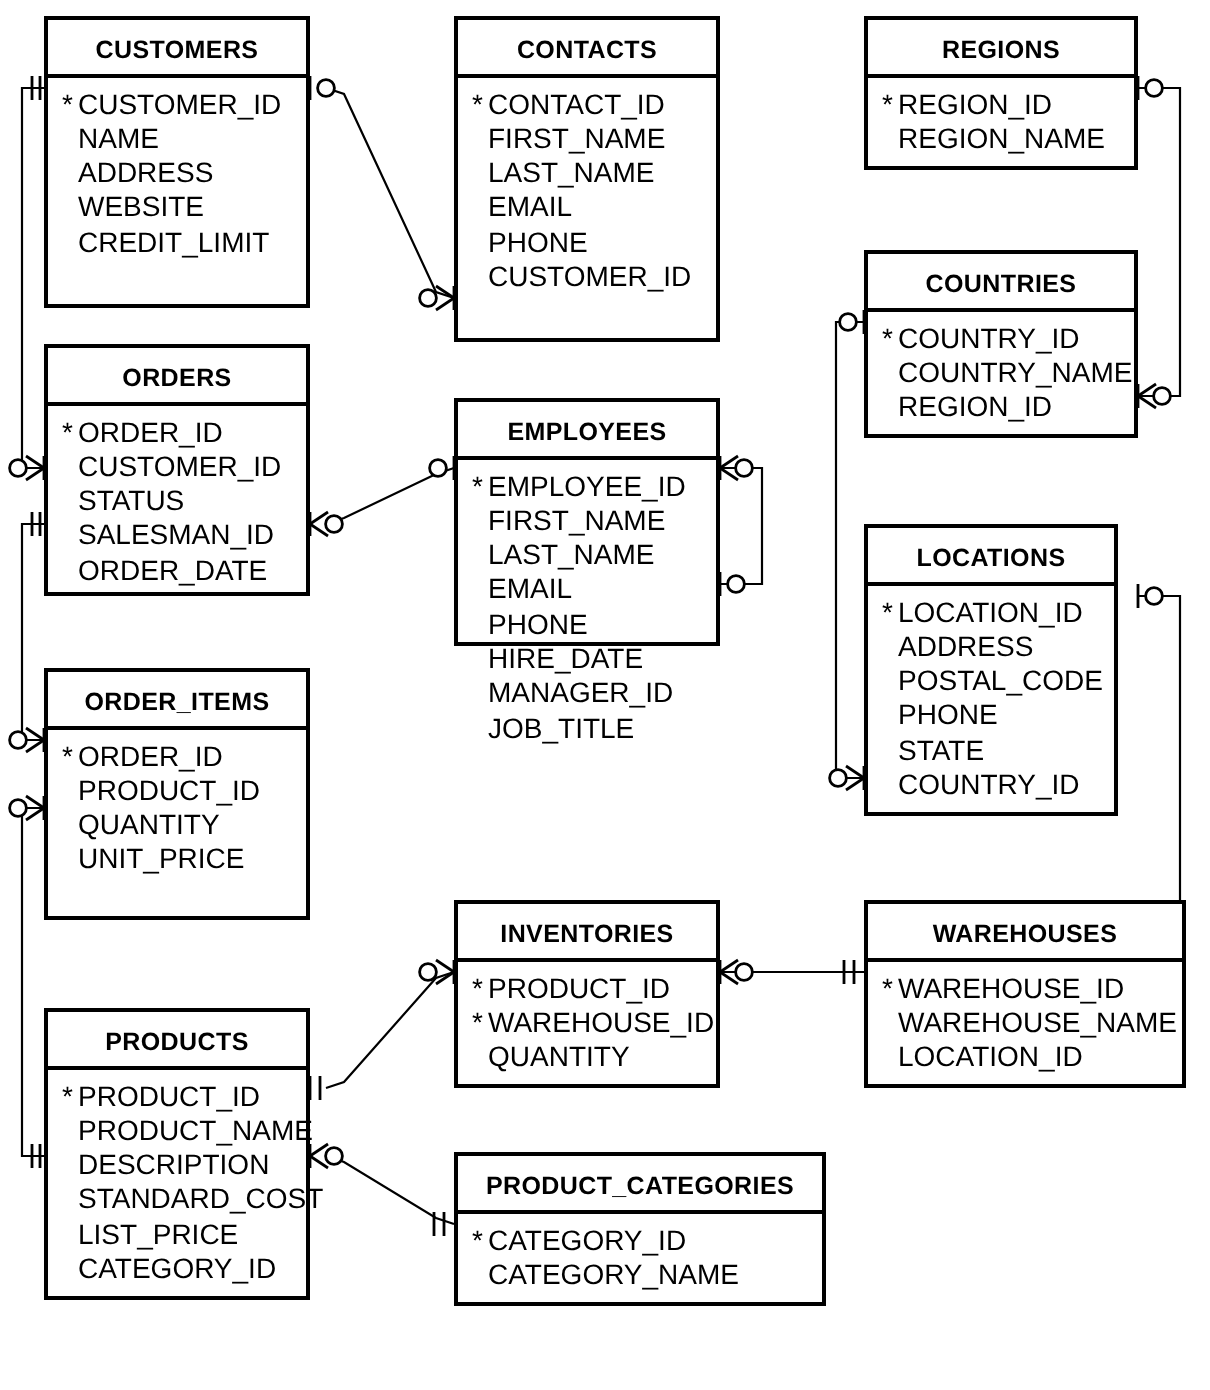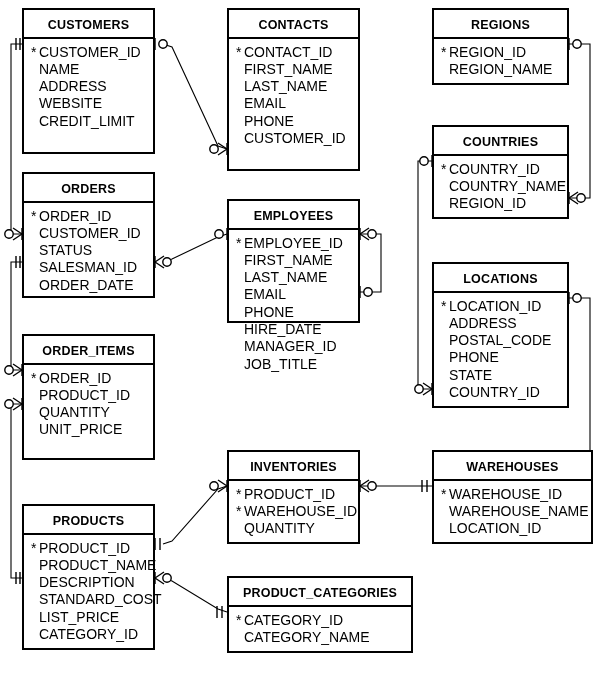--- a/index.html
+++ b/index.html
@@ -256,21 +256,21 @@
         <div class="attr"><span class="pk"></span><span>FIRST_NAME</span></div>
         <div class="attr"><span class="pk"></span><span>LAST_NAME</span></div>
         <div class="attr"><span class="pk"></span><span>EMAIL</span></div>
         <div class="attr"><span class="pk"></span><span>PHONE</span></div>
         <div class="attr"><span class="pk"></span><span>HIRE_DATE</span></div>
         <div class="attr"><span class="pk"></span><span>MANAGER_ID</span></div>
         <div class="attr"><span class="pk"></span><span>JOB_TITLE</span></div>
       </div>
   </div>
 
-  <div class="entity" style="left: 432px; top: 262px; width: 137px; height: 146px;">
+  <div class="entity" style="left: 432px; top: 262px; width: 127px; height: 146px;">
     <div class="entity-title">LOCATIONS</div>
     <div class="attr-list">
         <div class="attr"><span class="pk">*</span><span>LOCATION_ID</span></div>
         <div class="attr"><span class="pk"></span><span>ADDRESS</span></div>
         <div class="attr"><span class="pk"></span><span>POSTAL_CODE</span></div>
         <div class="attr"><span class="pk"></span><span>PHONE</span></div>
         <div class="attr"><span class="pk"></span><span>STATE</span></div>
         <div class="attr"><span class="pk"></span><span>COUNTRY_ID</span></div>
       </div>
   </div>

